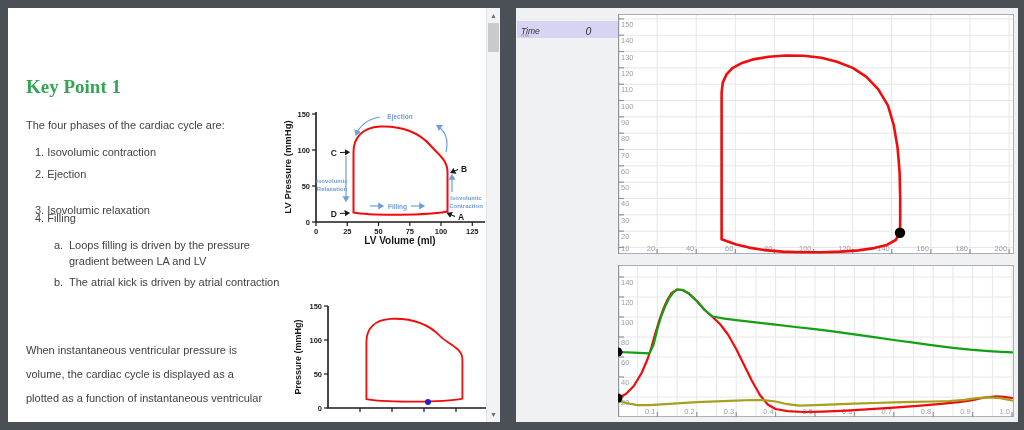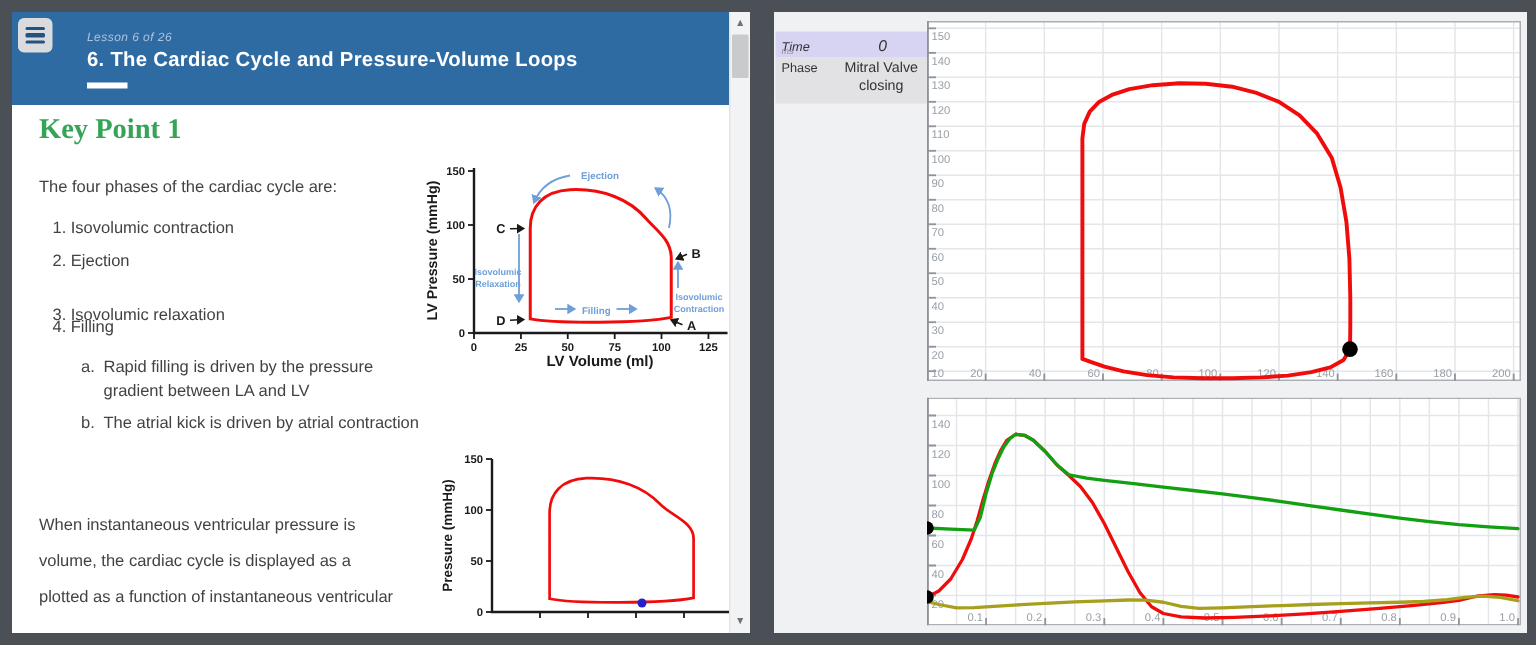--- a/index.html
+++ b/index.html
@@ -50,44 +50,32 @@
   #row-phase .ro-value{font-size:9.5px;padding:2px 2px 2px 0;}
   .chart{position:absolute;background:#fff;}
   #pv-chart{left:102px;top:6px;}
   #time-chart{left:102px;top:257px;}
 </style>
 </head>
 <body>
 
 <div class="panel" id="lesson-panel">
 
-  <div class="lesson-header">
-    <button class="menu-btn">
-      <span class="menu-icon">
-          <span></span>
-          <span></span>
-          <span></span>
-        </span>
-    </button>
-    <div class="lesson-progress">Lesson 6 of 26</div>
-    <div class="lesson-title">6. The Cardiac Cycle and Pressure-Volume Loops</div>
-    <div class="title-underline"></div>
-  </div>
 
   <h2 class="kp" id="kp1">Key Point 1</h2>
   <div class="body-text" id="intro">The four phases of the cardiac cycle are:</div>
 
   <div class="li" id="li1"><span class="mk">1.</span><span>Isovolumic contraction</span></div>
   <div class="li" id="li2"><span class="mk">2.</span><span>Ejection</span></div>
   <div class="li" id="li3"><span class="mk">3.</span><span>Isovolumic relaxation</span></div>
   <div class="li" id="li4"><span class="mk">4.</span><span>Filling</span></div>
 
   <div class="sub" id="sub-a">
       <span class="mk">a.</span>
-      <div class="subtext">Rapid filling is driven by the pressure gradient between LA and LV</div>
+      <div class="subtext">Loops filling is driven by the pressure gradient between LA and LV</div>
     </div>
   <div class="sub" id="sub-b">
       <span class="mk">b.</span>
       <div class="subtext">The atrial kick is driven by atrial contraction</div>
     </div>
 
   <div class="body-text" id="kp2-text">
     <div>When instantaneous ventricular pressure is</div>
     <div>volume, the cardiac cycle is displayed as a</div>
     <div>plotted as a function of instantaneous ventricular</div>
@@ -191,24 +179,20 @@
   </div>
 </div>
 
 <div class="panel" id="sim-panel">
 
   <div class="readout">
     <div class="ro-row" id="row-time">
       <div class="ro-label">Time</div>
       <div class="ro-unit">ms</div>
       <div class="ro-value">0</div>
-    </div>
-    <div class="ro-row" id="row-phase">
-      <div class="ro-label">Phase</div>
-      <div class="ro-value">Mitral Valve closing</div>
     </div>
   </div>
 
   <svg class="chart" id="pv-chart" width="396" height="240" viewBox="0 0 396 240">
       <line x1="39.11111111111111" y1="0" x2="39.11111111111111" y2="240" stroke="#e4e6e9" stroke-width="1"></line>
       <line x1="78.22222222222221" y1="0" x2="78.22222222222221" y2="240" stroke="#e4e6e9" stroke-width="1"></line>
       <line x1="117.33333333333333" y1="0" x2="117.33333333333333" y2="240" stroke="#e4e6e9" stroke-width="1"></line>
       <line x1="156.44444444444443" y1="0" x2="156.44444444444443" y2="240" stroke="#e4e6e9" stroke-width="1"></line>
       <line x1="195.55555555555554" y1="0" x2="195.55555555555554" y2="240" stroke="#e4e6e9" stroke-width="1"></line>
       <line x1="234.66666666666666" y1="0" x2="234.66666666666666" y2="240" stroke="#e4e6e9" stroke-width="1"></line>

